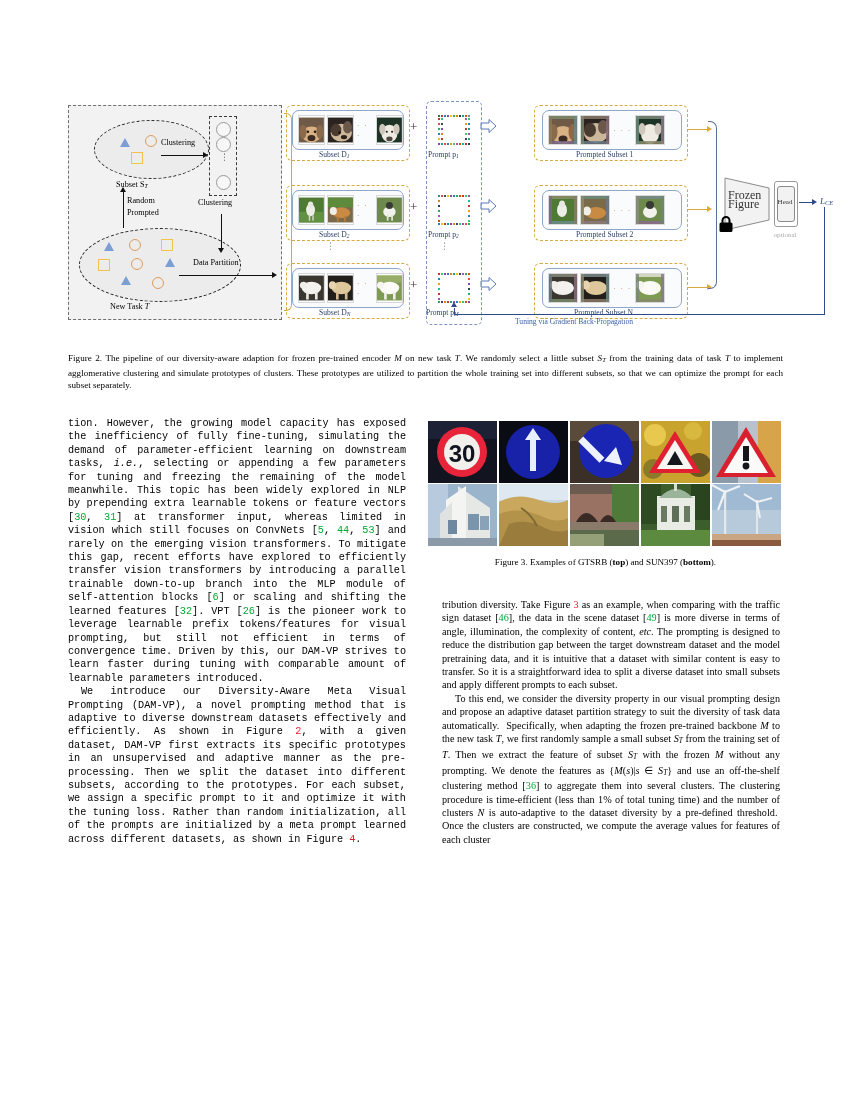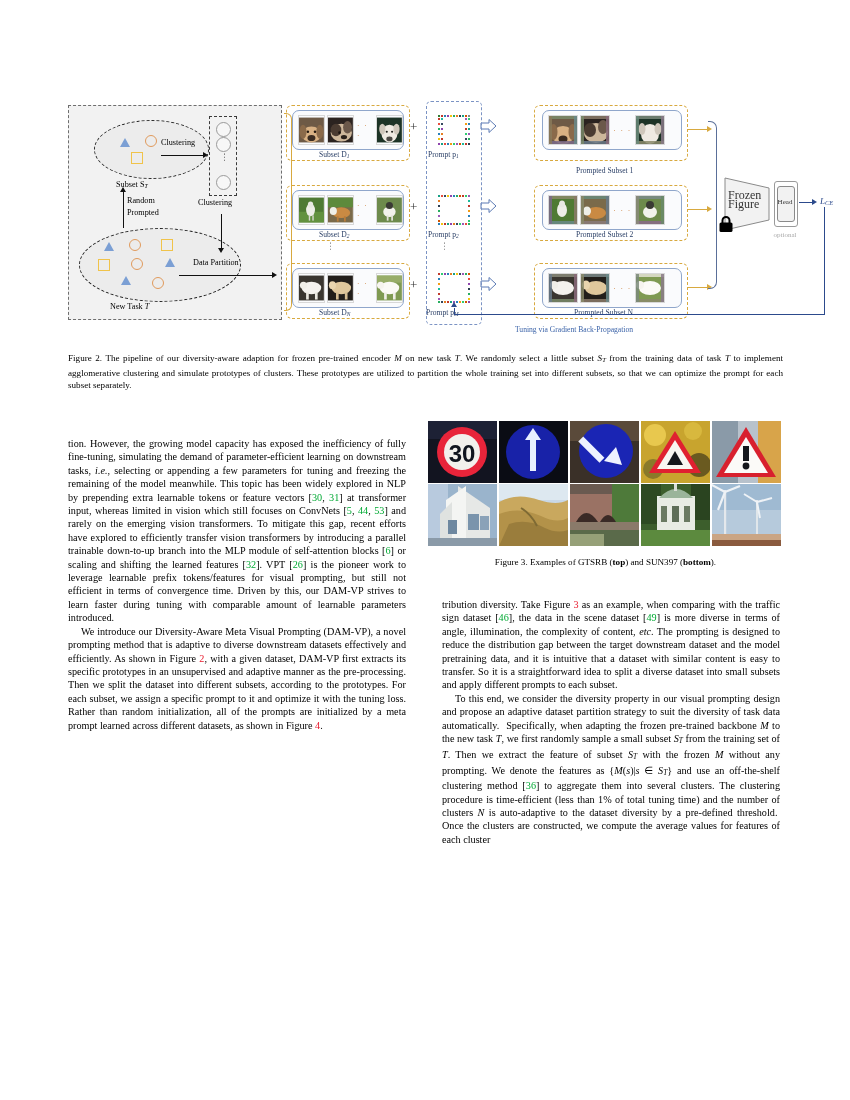--- a/index.html
+++ b/index.html
@@ -74,30 +74,30 @@
     background:#ffffff;
   }
   .plus{position:absolute;font-size:13px;color:#333;}
 
   .brace{position:absolute;border:1.1px solid #5a6f99;border-left:none;}
 
   .trapz{position:absolute;}
   .head-box{position:absolute;border:1px solid #8a8a8a;background:#f2f2f2;border-radius:3px;}
   .lock{position:absolute;}
 
-  .tuning-lbl{position:absolute;font-size:7.6px;color:#3b63a8;white-space:nowrap;margin-top:8px;}
+  .tuning-lbl{position:absolute;font-size:7.6px;color:#3b63a8;white-space:nowrap;}
 
   .fig2-cap{
     position:absolute;left:68px;top:352px;width:715px;
     font-size:9.1px;line-height:12.6px;text-align:justify;
   }
 
   
   .col{position:absolute;width:338px;font-size:10.2px;line-height:13.4px;text-align:justify;}
-  .col.left{left:68px;top:437px;}
+  .col.left{left:68px;top:417px;font-family:Liberation Mono, monospace;}
   .col.right{left:428px;top:598px;margin-left:14px;}
   .col p{margin:0;text-indent:13px;}
   .col p.noind{text-indent:0;}
   .cite{color:#00a933;}
   .figref{color:#e8192c;}
   h2.sec{font-size:12.6px;font-weight:bold;margin:17px 0 9px 0;text-indent:0;line-height:15px;}
   .bold{font-weight:bold;}
   .ital{font-style:italic;}
   .cal{font-family:"Liberation Serif",serif;font-style:italic;}
 
@@ -298,21 +298,21 @@
             <ellipse cx="14" cy="18" rx="9" ry="10" fill="#efeae2"></ellipse>
             <ellipse cx="6" cy="13" rx="3.5" ry="6" fill="#cfc7bb"></ellipse>
             <ellipse cx="22" cy="13" rx="3.5" ry="6" fill="#cfc7bb"></ellipse>
             <rect x="0" y="0" width="28" height="3" fill="#7a8a7a" opacity=".85"></rect>
             <rect x="0" y="25" width="28" height="3" fill="#8a8a6a" opacity=".85"></rect>
             <rect x="0" y="0" width="3" height="28" fill="#6a8a7a" opacity=".85"></rect>
             <rect x="25" y="0" width="3" height="28" fill="#8a7a8a" opacity=".85"></rect>
           </svg>
         </div>
       </div>
-      <div class="caption-s" style="left:290px;top:61px;">Prompted Subset 1</div>
+      <div class="caption-s" style="left:290px;top:45px;">Prompted Subset 1</div>
       <div class="arrow-line arrow-h" style="left:402px;top:24px;width:22px;background:#d8a93f;"></div>
       <div class="ah-head" style="left:421px;top:20.6px;border-left-color:#d8a93f;"></div>
     </div>
 
     <div class="row-wrap" style="top:82px;">
       <div class="subset-band band-a" style="top:0;"></div>
       <div class="card" style="left:6px;top:5px;width:110px;">
         <div class="thumbs">
           <svg class="th" viewBox="0 0 28 28">
             <rect width="28" height="28" fill="#4f7a34"></rect>

